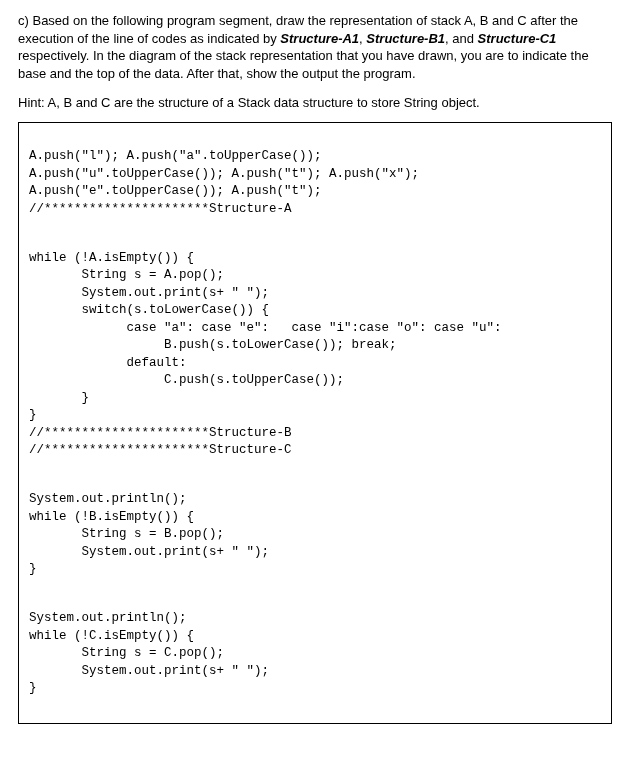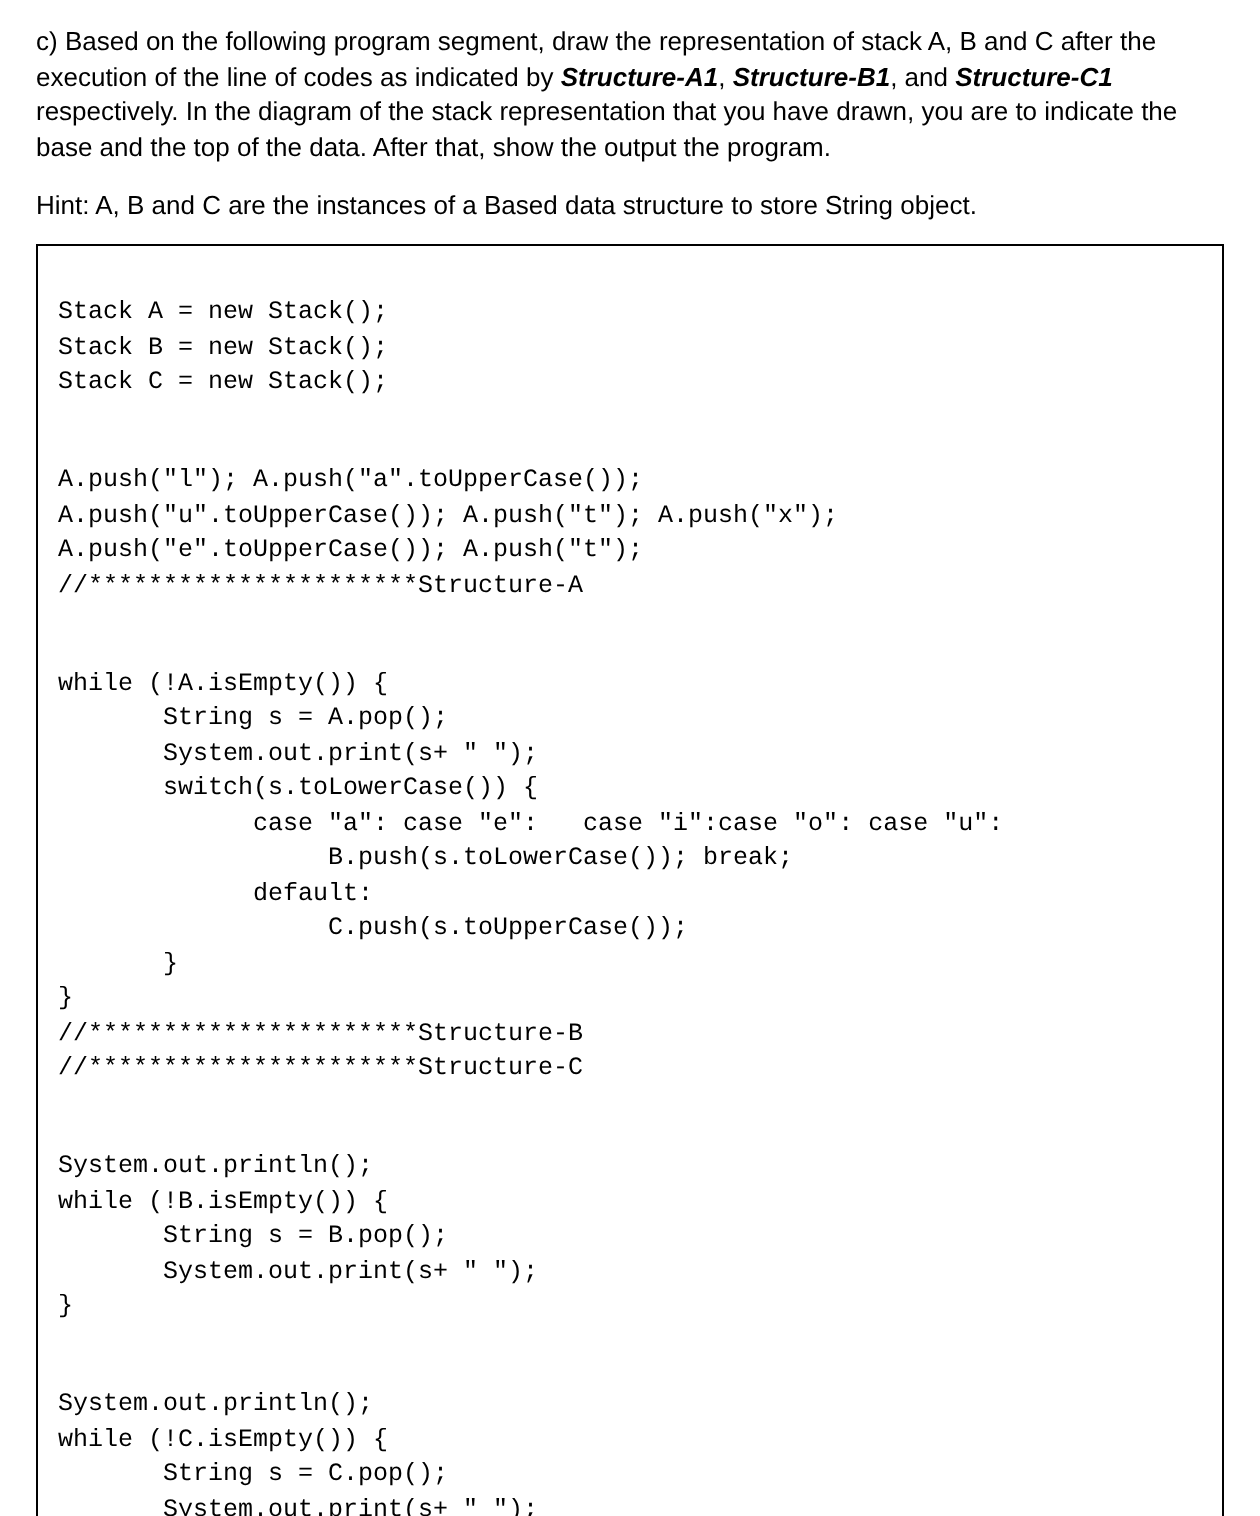--- a/index.html
+++ b/index.html
@@ -48,26 +48,23 @@
     }
   </style>
 </head>
 <body>
 
 <div class="question-text">
   <span class="label">c)</span>
   <span>Based on the following program segment, draw the representation of stack A, B and C after the execution of the line of codes as indicated by </span><span class="bold-inline">Structure-A1</span><span>, </span><span class="bold-inline">Structure-B1</span><span>, and </span><span class="bold-inline">Structure-C1</span><span> respectively. In the diagram of the stack representation that you have drawn, you are to indicate the base and the top of the data. After that, show the output the program.</span>
 </div>
 
-<div class="hint">Hint: A, B and C are the instances of a Based data structure to store String object.</div>
+<div class="hint">Hint: A, B and C are the structure of a Stack data structure to store String object.</div>
 
 <div class="code-box">
-<div class="code-block">Stack A = new Stack();
-Stack B = new Stack();
-Stack C = new Stack();</div>
 <div class="code-block">A.push("l"); A.push("a".toUpperCase());
 A.push("u".toUpperCase()); A.push("t"); A.push("x");
 A.push("e".toUpperCase()); A.push("t");
 //**********************Structure-A</div>
 <div class="code-block">while (!A.isEmpty()) {
        String s = A.pop();
        System.out.print(s+ " ");
        switch(s.toLowerCase()) {
              case "a": case "e":   case "i":case "o": case "u":
                   B.push(s.toLowerCase()); break;

